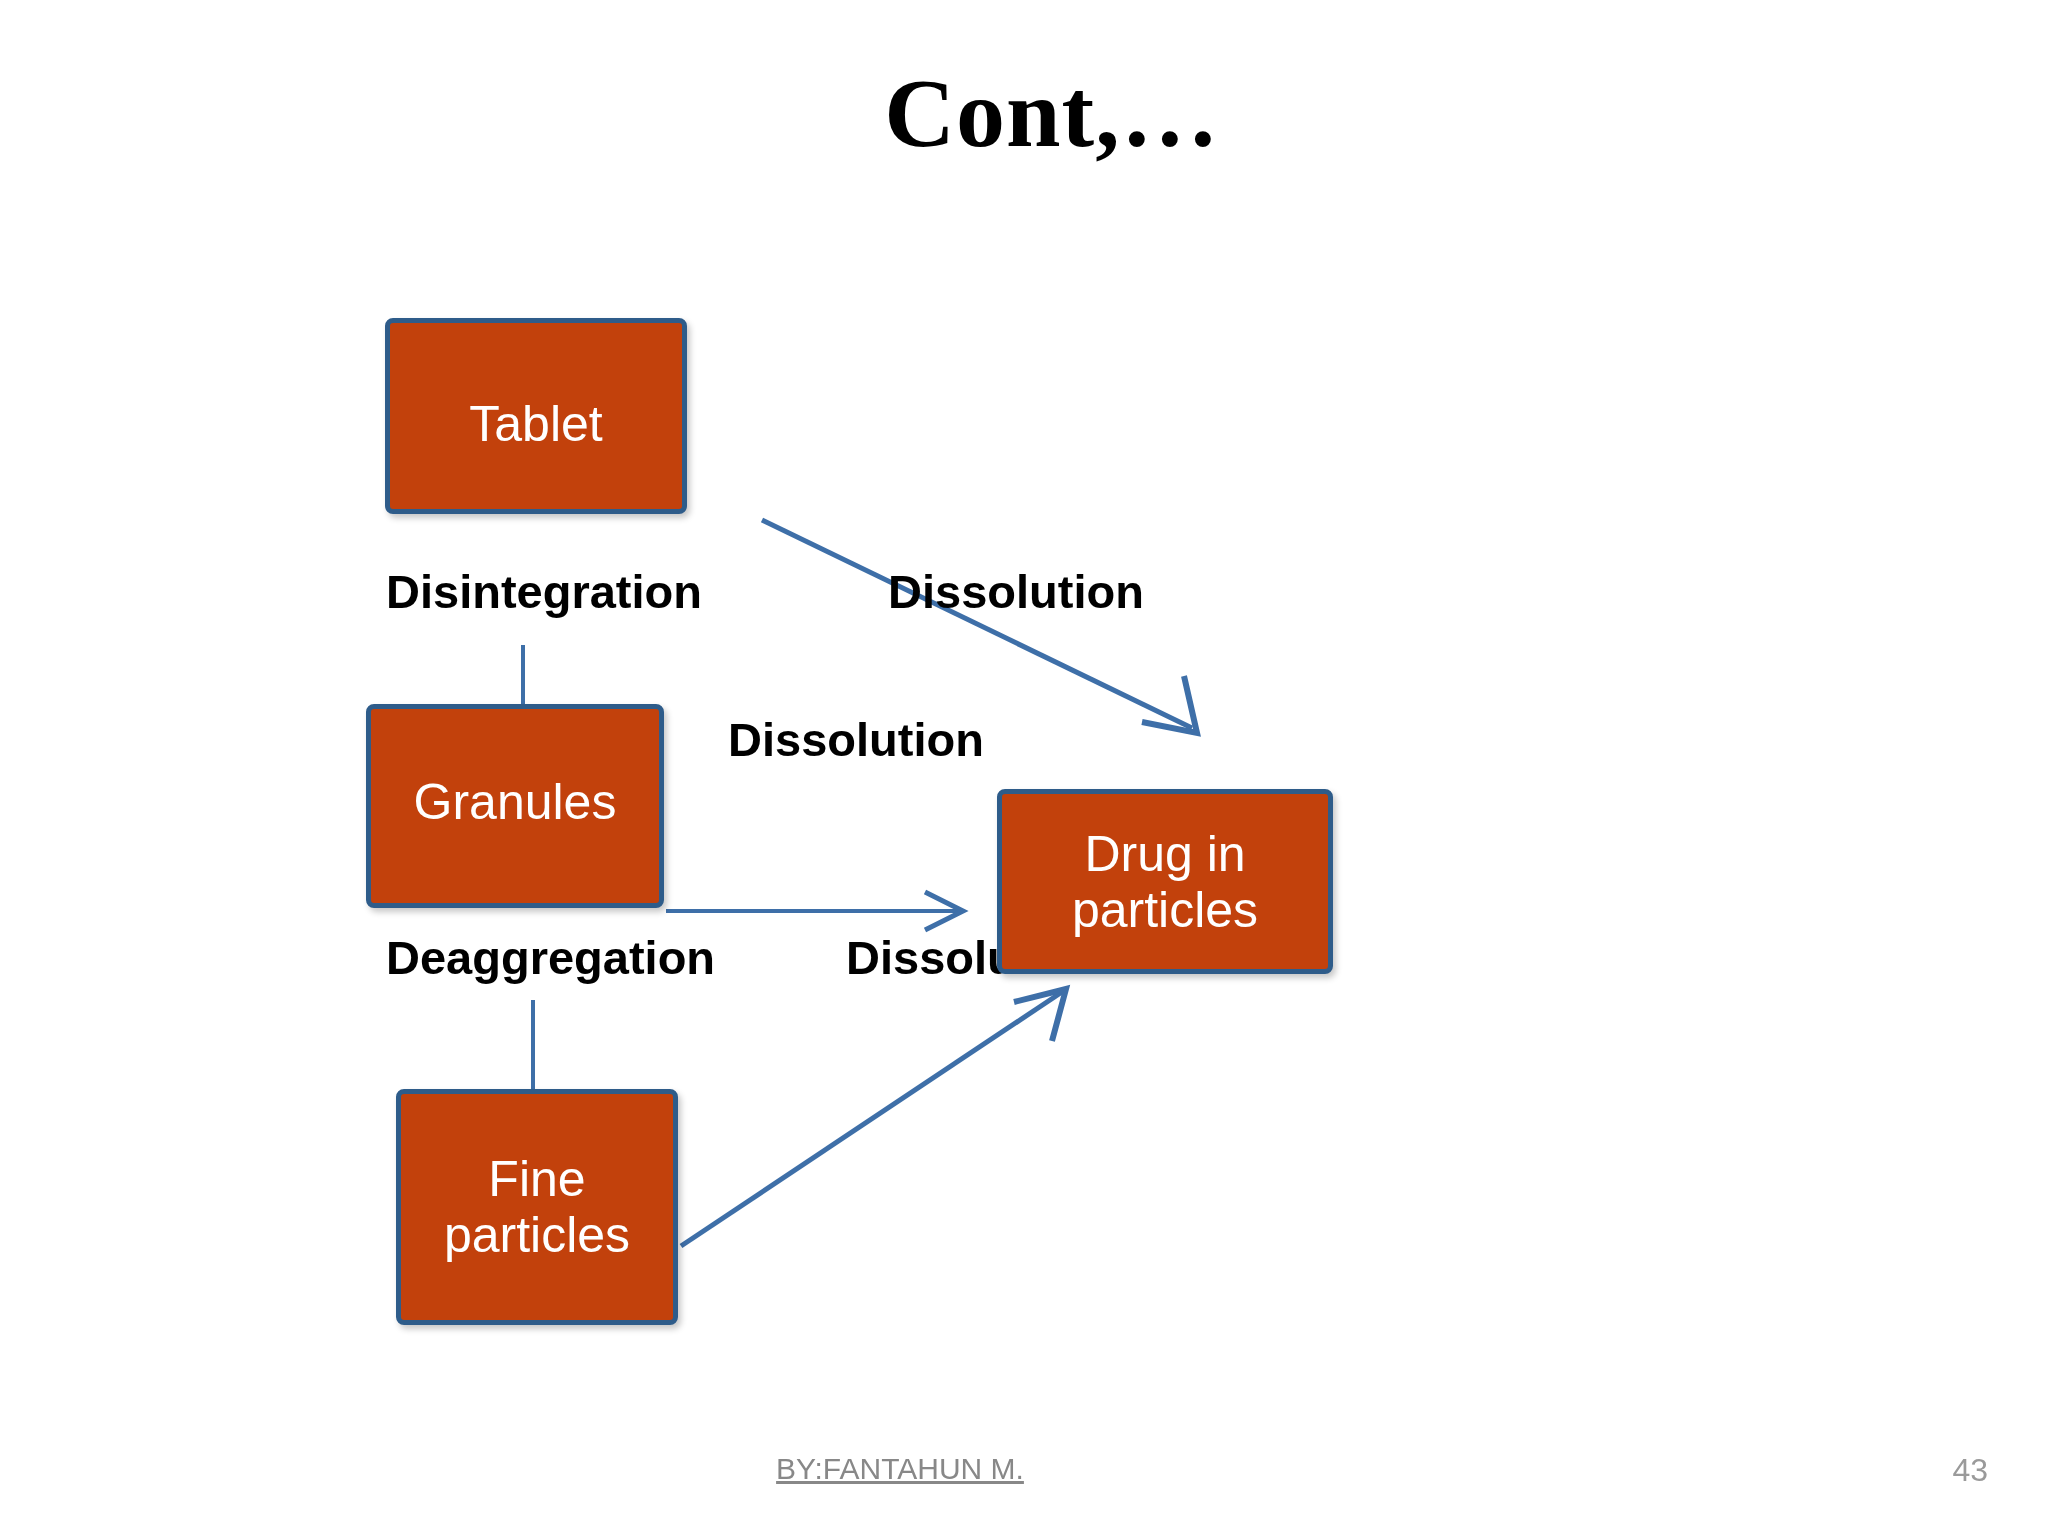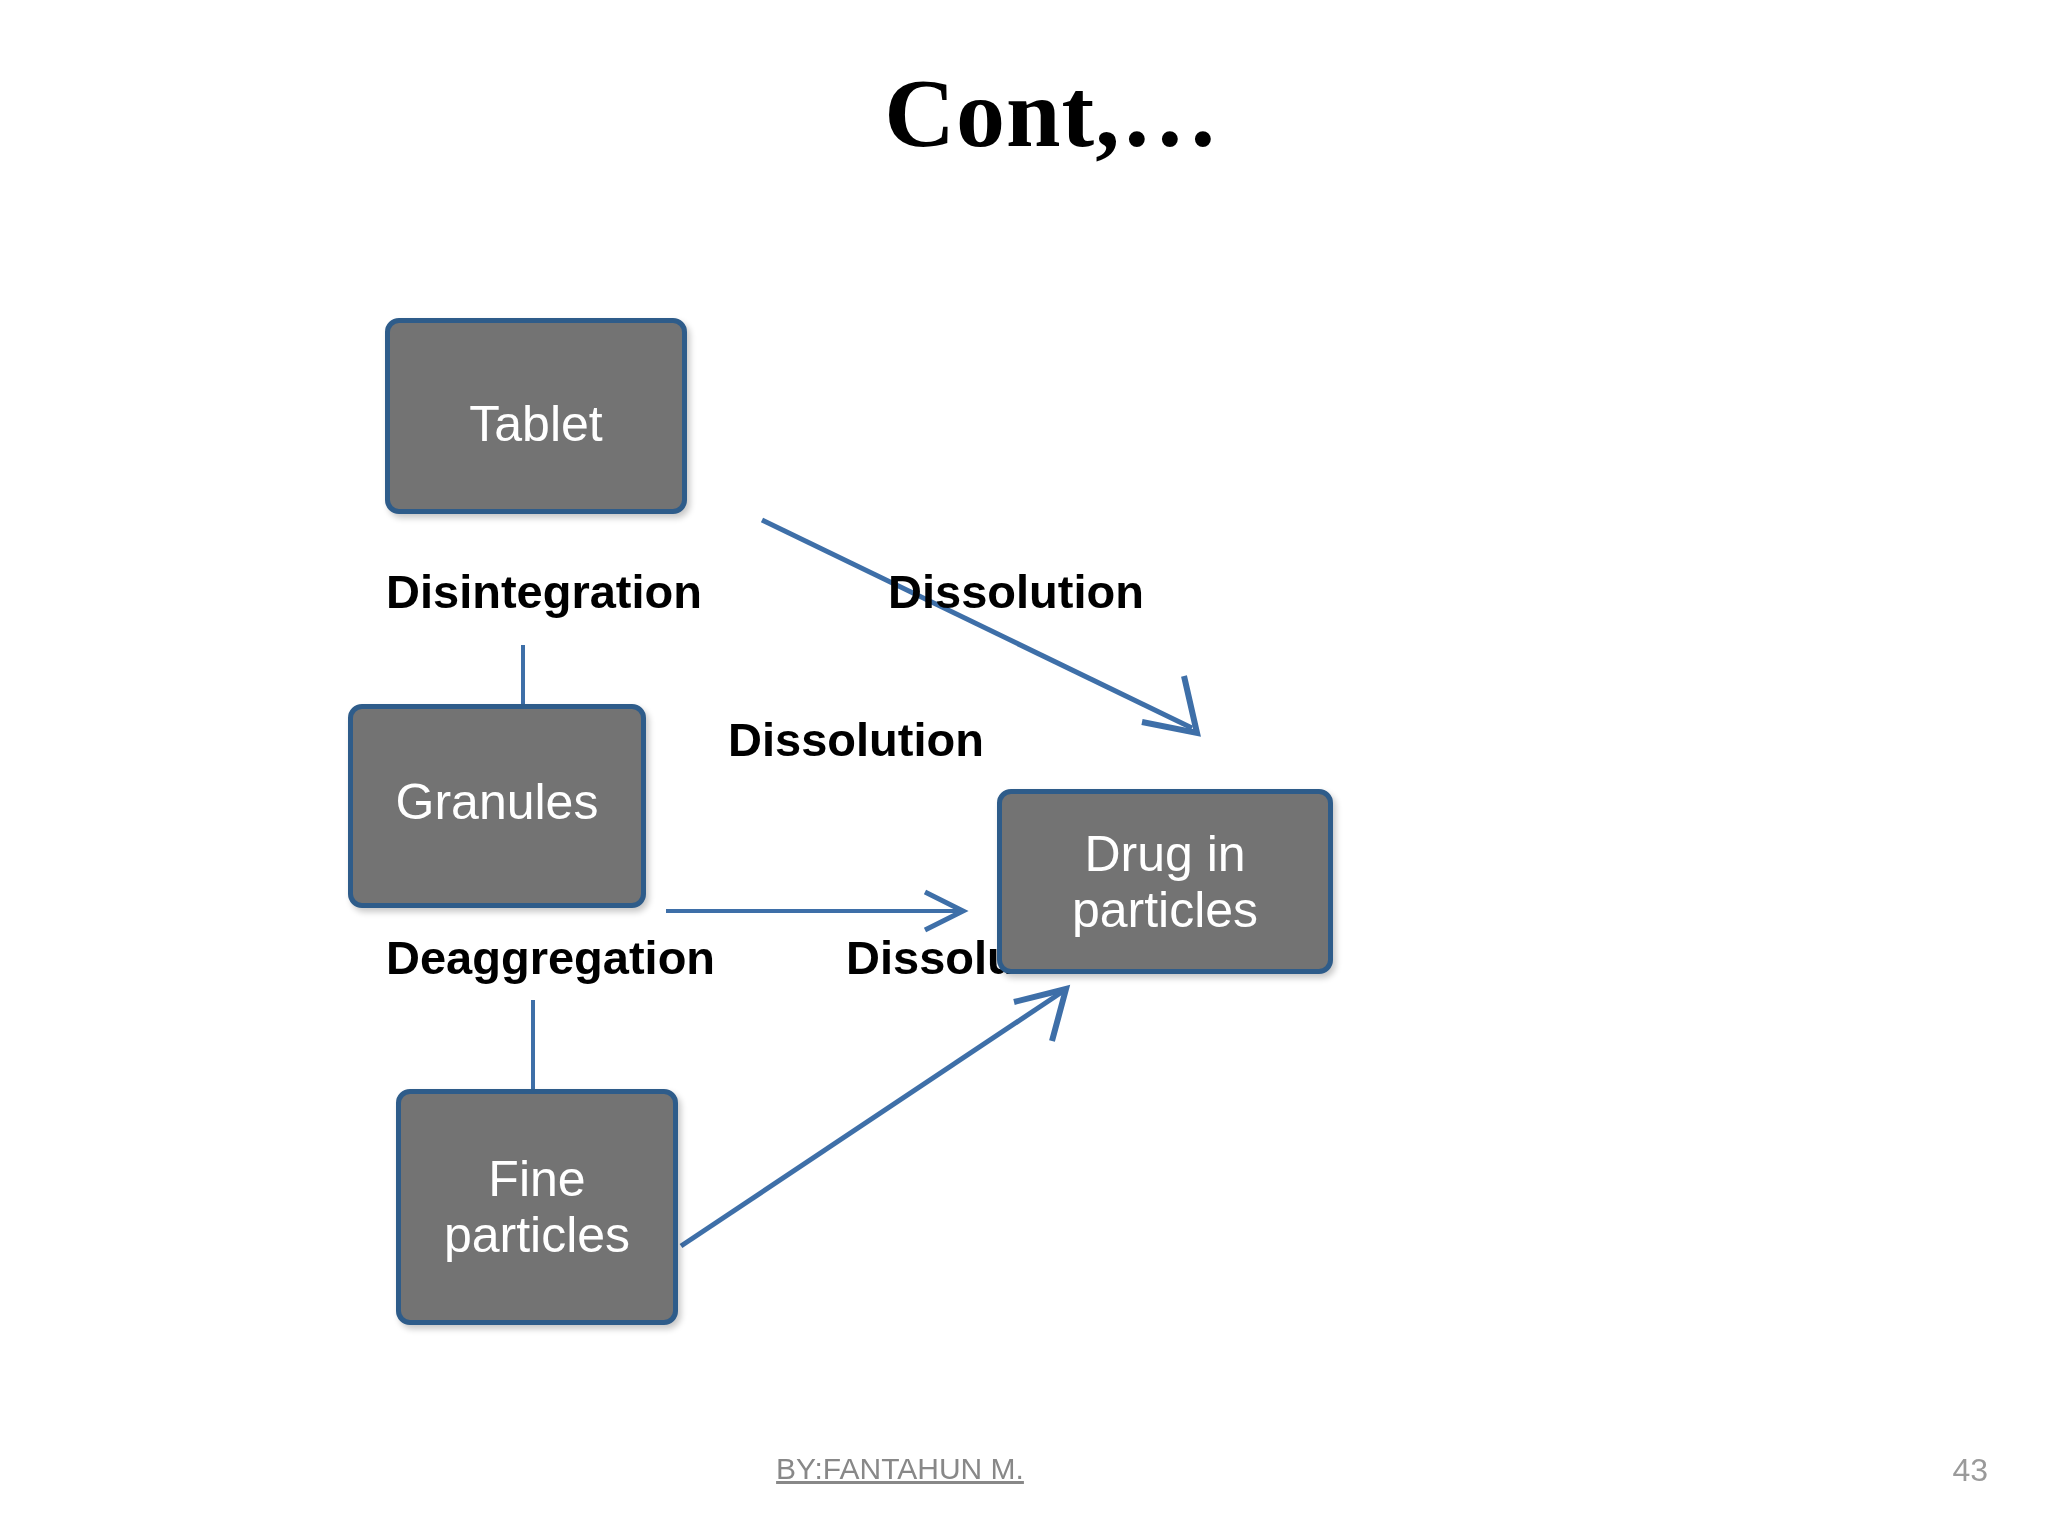--- a/index.html
+++ b/index.html
@@ -29,41 +29,41 @@
     line-height: 1.05;
     color: #000000;
     letter-spacing: 1px;
     padding-left: 28px;
   }
 
   
   .node {
     position: absolute;
     box-sizing: border-box;
-    background: #737373;
+    background: #c2410c;
     border: 5px solid #2E5C8A;
-    border-radius: 14px;
+    border-radius: 8px;
     color: #ffffff;
     font-size: 50px;
     line-height: 1.12;
     text-align: center;
     display: flex;
     justify-content: center;
     box-shadow: 3px 4px 6px rgba(0,0,0,0.22);
   }
   .node > span { display: block; width: 100%; }
 
   #node-tablet {
     left: 385px; top: 318px;
     width: 302px; height: 196px;
     align-items: center;
     padding-top: 16px;
   }
   #node-granules {
-    left: 348px; top: 704px;
+    left: 366px; top: 704px;
     width: 298px; height: 204px;
     align-items: center;
   }
   #node-granules > span { transform: translateY(-4px); }
   #node-drug {
     left: 985px; top: 789px;
     width: 336px; height: 185px;
     align-items: center;
     margin-left: 12px;
   }

